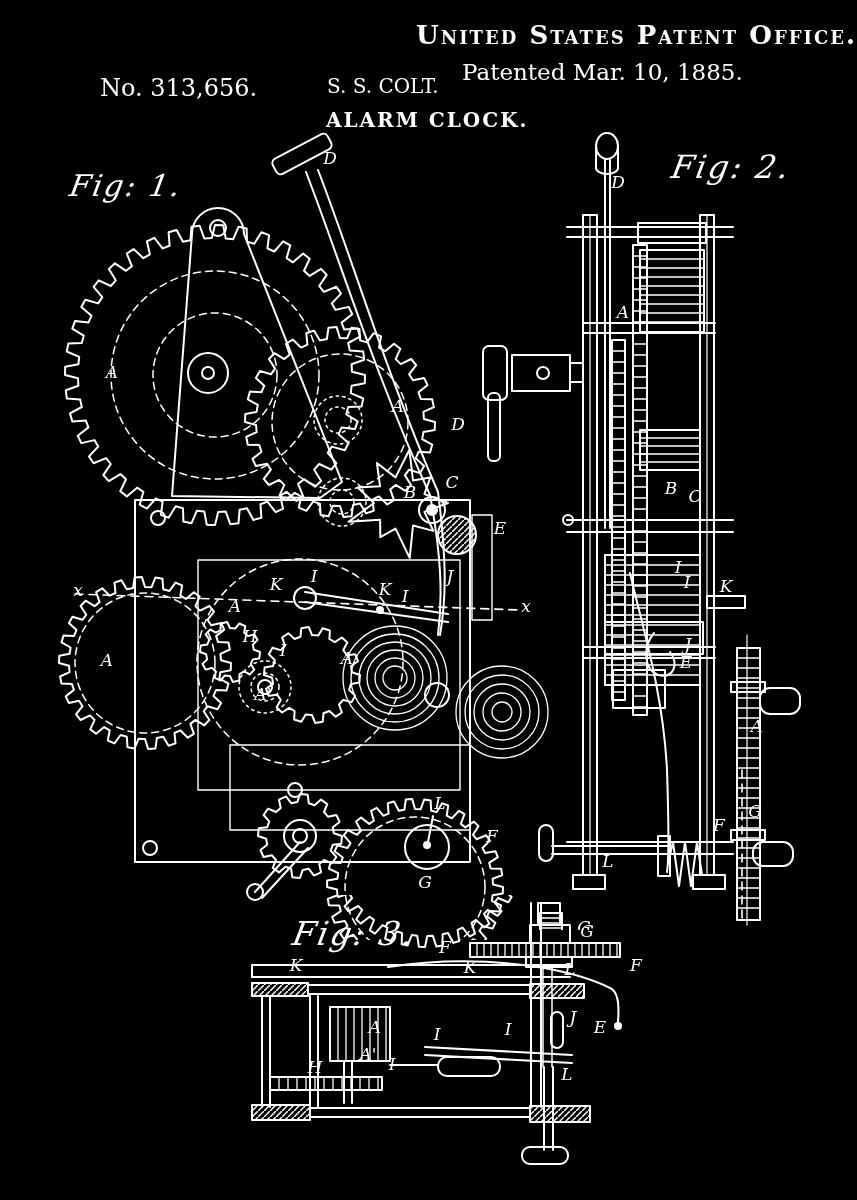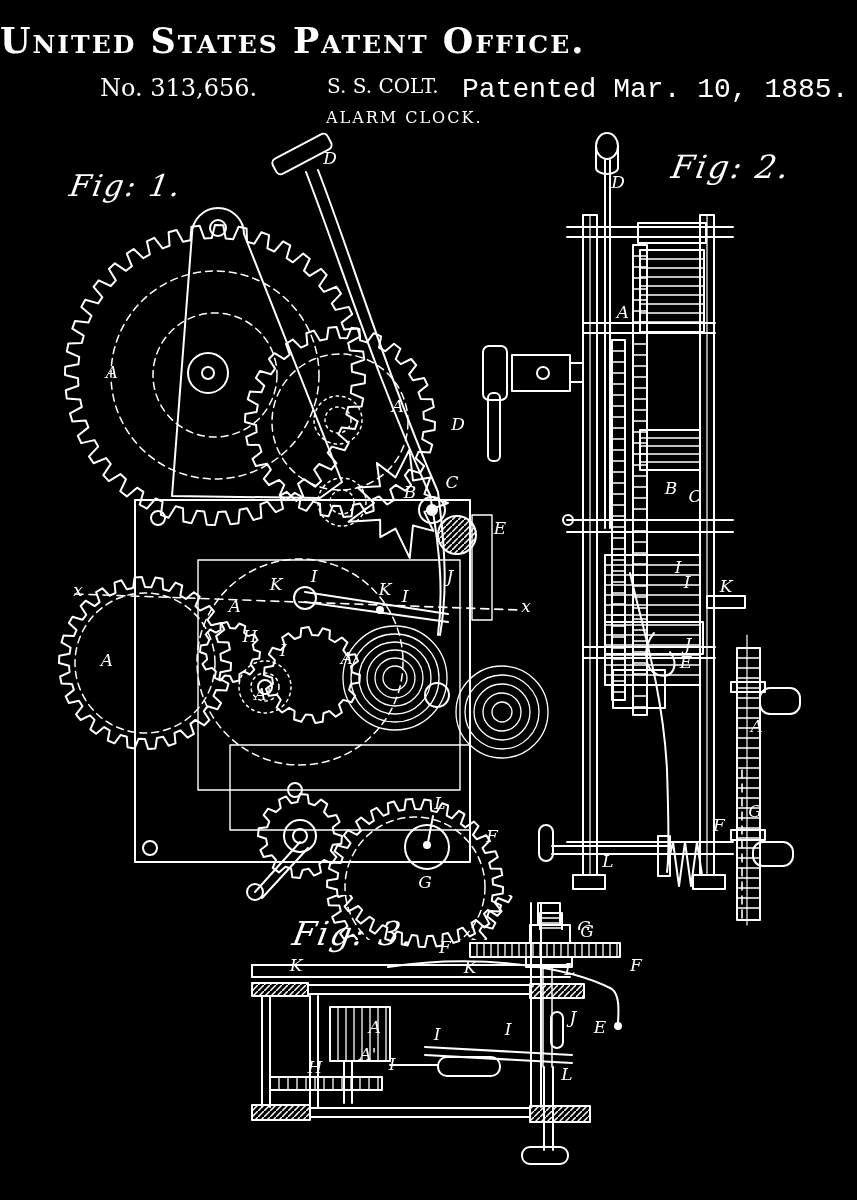--- a/index.html
+++ b/index.html
@@ -1,23 +1,23 @@
 <!DOCTYPE html>
 <html><head>
 <meta charset="utf-8">
 <style>
   html,body{margin:0;padding:0;background:#000;}
   #poster{position:relative;width:857px;height:1200px;background:#000;overflow:hidden;
           font-family:"DejaVu Serif",serif;color:#fff;}
-  .hdr-title{position:absolute;top:20px;left:0;right:0;text-align:left;
-             font-variant:small-caps;font-weight:bold;font-size:35px;letter-spacing:2px;}
+  .hdr-title{position:absolute;top:20px;left:0;right:0;text-align:right;
+             font-variant:small-caps;font-weight:bold;font-size:26px;letter-spacing:2px;}
   .hdr-no{position:absolute;top:74px;left:100px;font-size:24px;}
   .hdr-inv{position:absolute;top:74px;left:327px;font-size:20px;}
-  .hdr-date{position:absolute;top:74px;left:462px;font-size:28px;font-family:Liberation Mono, monospace;}
-  .hdr-subj{position:absolute;top:108px;left:326px;font-size:16px;font-weight:normal;letter-spacing:2px;}
+  .hdr-date{position:absolute;top:59px;left:462px;font-size:23px;}
+  .hdr-subj{position:absolute;top:108px;left:326px;font-size:20px;font-weight:bold;letter-spacing:2px;}
   .fig-label{position:absolute;font-style:italic;font-size:30px;letter-spacing:2px;
              transform:skewX(-10deg);white-space:nowrap;}
   #fig1-label{left:70px;top:168px;}
   #fig2-label{left:672px;top:148px;font-size:32px;}
   #fig3-label{left:293px;top:914px;font-size:33px;}
   svg{position:absolute;}
   #fig1-svg{left:50px;top:130px;}
   #fig2-svg{left:455px;top:130px;}
   #fig3-svg{left:240px;top:895px;}
   svg .art{stroke:#fff;fill:none;stroke-width:2;stroke-linejoin:round;stroke-linecap:round;}

